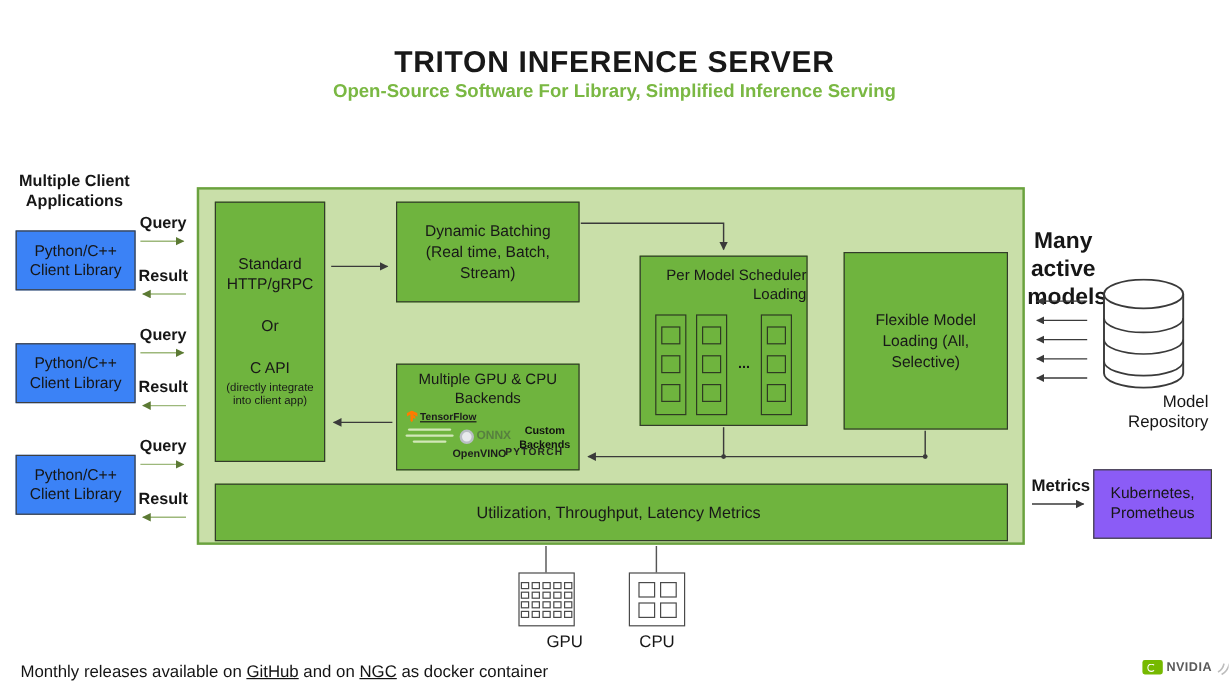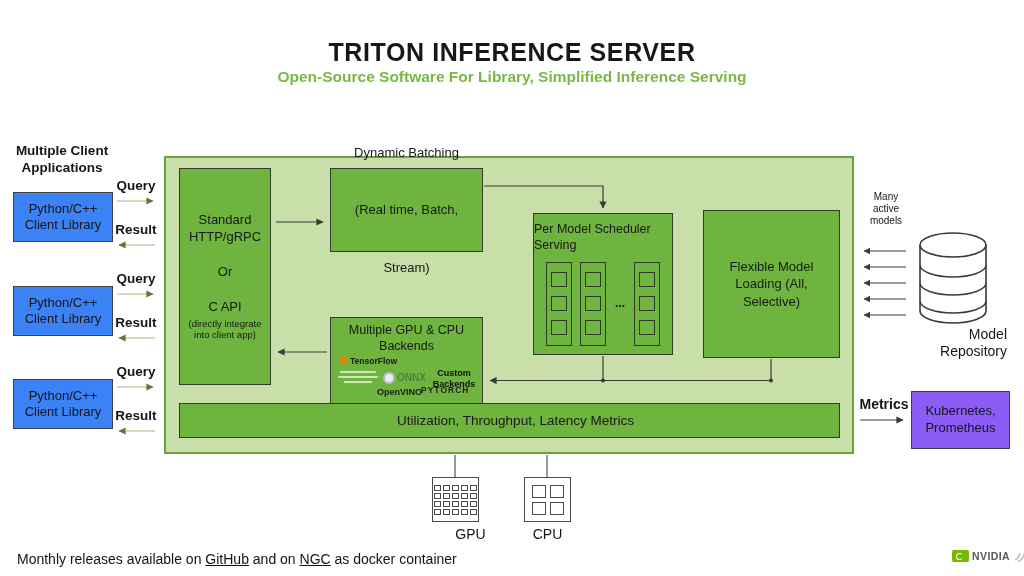--- a/index.html
+++ b/index.html
@@ -26,44 +26,44 @@
   
   .panel{position:absolute;left:164px;top:156px;width:690px;height:298px;
          background:#c9dfa9;border:2px solid #6aa23f;box-sizing:border-box;}
   .gbox{position:absolute;background:#6fb43e;border:1.6px solid #333b2b;
         box-sizing:border-box;color:#181818;}
   .center-col{display:flex;flex-direction:column;align-items:center;justify-content:center;
         text-align:center;}
   .api-box{left:179px;top:168px;width:92px;height:217px;font-size:13px;line-height:1.3;}
   .api-small{font-size:9.5px;line-height:1.2;margin-top:2px;}
   .gap18{height:18px}
-  .dyn-box{left:330px;top:168px;width:153px;height:84px;font-size:13px;line-height:1.35;gap:40px;}
+  .dyn-box{left:330px;top:168px;width:153px;height:84px;font-size:13px;line-height:1.35;}
   .sched-box{left:533px;top:213px;width:140px;height:142px;font-size:12.5px;
-        line-height:1.3;padding-top:7px;text-align:left;}
+        line-height:1.3;padding-top:7px;text-align:right;}
   .queues-row{display:flex;justify-content:center;align-items:center;gap:8px;margin-top:8px;}
   .queue{width:24px;height:82px;border:1.6px solid #2e3b22;display:flex;flex-direction:column;
         align-items:center;justify-content:space-evenly;}
   .qcell{width:14px;height:13px;border:1.6px solid #2e3b22;}
   .qdash{font-size:12px;font-weight:700;padding:0 1px;}
   .flex-box{left:703px;top:210px;width:137px;height:148px;font-size:13px;line-height:1.35;}
-  .back-box{left:330px;top:317px;width:153px;height:89px;font-size:12.5px;line-height:1.25;
+  .back-box{left:330px;top:303px;width:153px;height:89px;font-size:12.5px;line-height:1.25;
         text-align:center;padding-top:5px;}
   .logo-item{position:absolute;display:flex;align-items:center;gap:2px;}
   .logo-txt{font-size:8.5px;font-weight:700;color:#1c1c1c;}
   .pytorch-txt{font-size:8.5px;font-weight:700;letter-spacing:1px;color:#222;margin-top:28px;}
   .onnx-ring{width:8px;height:8px;border-radius:50%;border:2px solid #b9bec4;background:#e8eaed;}
   .onnx-txt{font-size:10px;font-weight:700;color:#57803f;}
   .blur-lines{display:flex;flex-direction:column;gap:3px;}
   .blur-lines i{display:block;height:2px;background:rgba(235,244,215,.8);border-radius:1px;}
   .custom-txt{font-size:9px;font-weight:700;color:#111;line-height:1.2;width:54px;text-align:center;}
-  .metrics-bar{left:179px;top:403px;width:661px;height:35px;font-size:13.5px;padding-left:12px;}
+  .metrics-bar{left:179px;top:403px;width:661px;height:48px;font-size:13.5px;padding-left:12px;}
 
   
   .many-models{position:absolute;left:856px;top:191px;width:60px;text-align:center;
-        font-size:10px;font-weight:400;line-height:1.2;}
+        font-size:19px;font-weight:700;line-height:1.2;}
   .cyl{position:absolute;left:917px;top:232px;}
   .repo-label{position:absolute;left:903px;top:326px;width:104px;text-align:right;
         font-size:14px;font-weight:400;line-height:1.2;}
   .metrics-label{position:absolute;left:856px;top:396px;width:56px;text-align:center;
         font-size:14px;font-weight:600;}
   .k8s-box{position:absolute;left:911px;top:391px;width:99px;height:58px;background:#8b5cf6;
         border:1.6px solid #3f3f3f;display:flex;align-items:center;justify-content:center;
         text-align:center;font-size:13px;line-height:1.3;box-sizing:border-box;}
 
   
@@ -127,21 +127,21 @@
   </div>
 
   <div class="gbox center-col dyn-box">
     <div>Dynamic Batching</div>
     <div>(Real time, Batch,</div>
     <div>Stream)</div>
   </div>
 
   <div class="gbox sched-box">
     <div>Per Model Scheduler</div>
-    <div>Serving</div>
+    <div>Loading</div>
     <div class="queues-row">
       <div class="queue">
           <i class="qcell"></i>
           <i class="qcell"></i>
           <i class="qcell"></i>
         </div>
       <div class="queue">
           <i class="qcell"></i>
           <i class="qcell"></i>
           <i class="qcell"></i>
@@ -157,21 +157,21 @@
 
   <div class="gbox center-col flex-box">
     <div>Flexible Model</div>
     <div>Loading (All,</div>
     <div>Selective)</div>
   </div>
 
   <div class="gbox back-box">
     <div>Multiple GPU &amp; CPU</div>
     <div>Backends</div>
-    <div class="logo-item" style="left:8px;top:38px;">
+    <div class="logo-item" style="left:8px;top:38px;text-decoration:underline;">
       <svg width="9" height="10" viewBox="0 0 24 26">
           <path fill="#ff7a00" d="M11 0 0 6v7l8-4v13l3 4 3-4v-6l5 3v-6l-5-3V9l10 5V6z"></path>
         </svg>
       <span class="logo-txt">TensorFlow</span>
     </div>
     <div class="logo-item" style="left:90px;top:39px;">
       <span class="pytorch-txt">PYTORCH</span>
     </div>
     <div class="logo-item blur-lines" style="left:7px;top:53px;">
       <i style="width:36px"></i>

